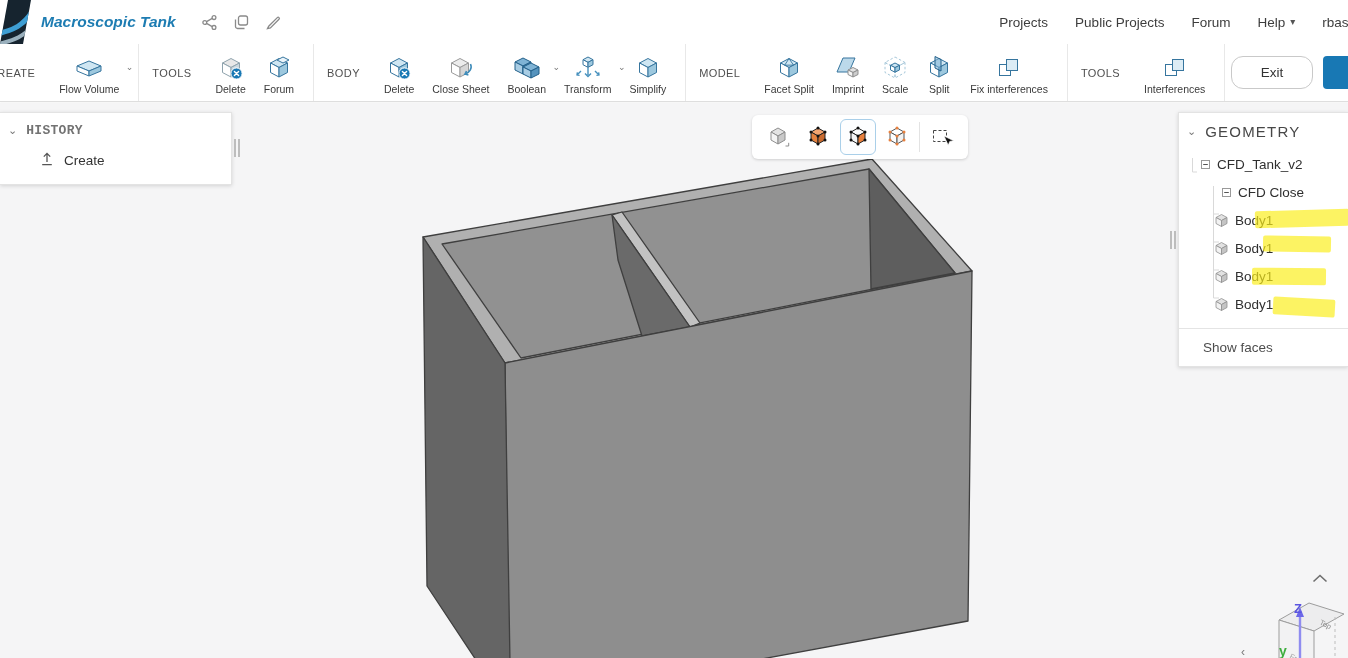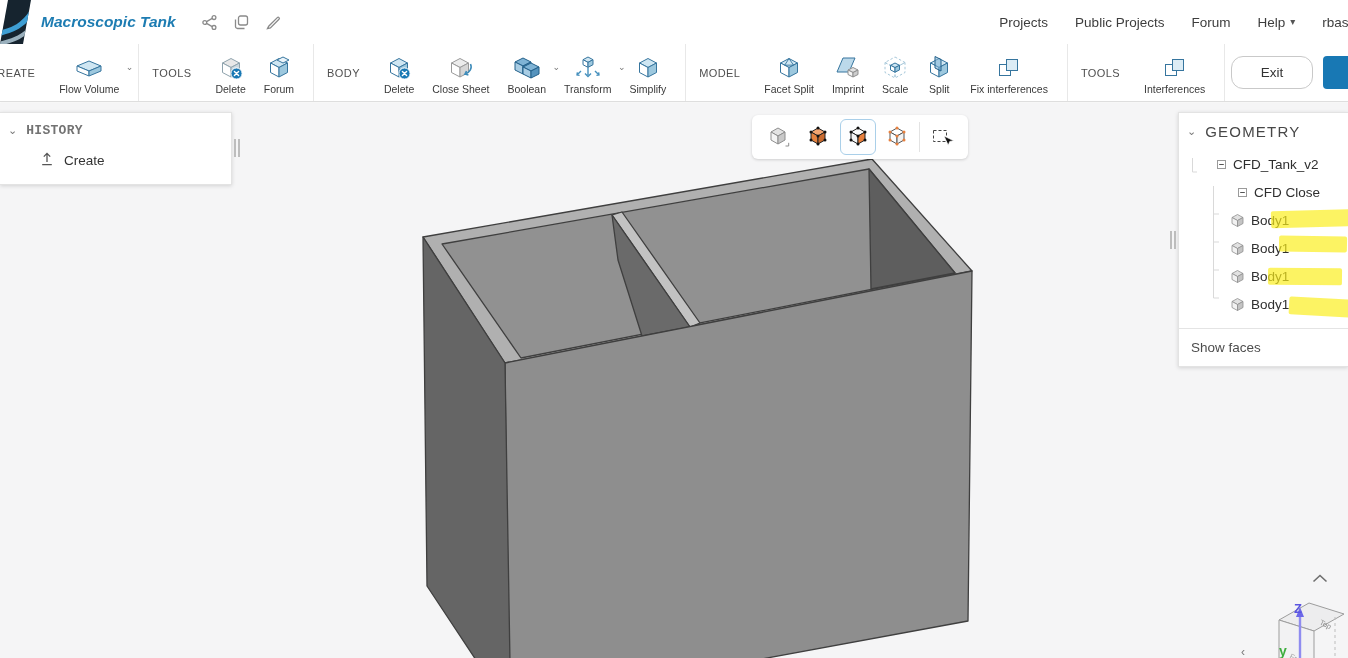--- a/index.html
+++ b/index.html
@@ -50,31 +50,31 @@
   .handle { position:absolute; display:flex; gap:2px; cursor:col-resize; }
   .handle i { display:block; width:2px; height:18px; background:#bdbdbd; }
   .handle-hist { left:234px; top:36px; }
   .handle-geo { right:172px; top:128px; }
 
   .geometry-panel { position:absolute; right:0; top:9px; width:170px; background:#fff;
     border:1px solid #e3e3e3; border-right:none; box-shadow:0 1px 4px rgba(0,0,0,.14); }
   .geometry-panel .ptitle { font-size:15px; color:#474747; letter-spacing:1.2px; }
   .tree { position:relative; padding:2px 0 10px 0; }
   .tree-guides { position:absolute; left:0; top:0; pointer-events:none; }
-  .tree-row { display:flex; align-items:center; gap:7px; height:28px; position:relative; font-size:13.5px; color:#2f2f2f; cursor:pointer;margin-left:16px; }
+  .tree-row { display:flex; align-items:center; gap:7px; height:28px; position:relative; font-size:13.5px; color:#2f2f2f; cursor:pointer; }
   .tree-row .minus { flex:0 0 auto; display:flex; }
   .row-root { padding-left:22px; }
   .row-child { padding-left:43px; }
   .row-body { padding-left:35px; gap:6px; }
   .row-body .hl { position:absolute; background:rgba(250,238,25,.68); border-radius:2px; pointer-events:none; }
   .row-body:nth-of-type(3) .hl { left:76px; top:4px; width:94px; height:17px; transform:rotate(-1.6deg); }
   .row-body:nth-of-type(4) .hl { left:84px; top:2px; width:68px; height:16px; transform:rotate(1deg); }
   .row-body:nth-of-type(5) .hl { left:73px; top:6px; width:74px; height:17px; transform:rotate(.6deg); }
   .row-body:nth-of-type(6) .hl { left:94px; top:8px; width:62px; height:18px; transform:rotate(3.2deg); }
-  .geo-footer { border-top:1px solid #e4e4e4; padding:11px 12px; font-size:13.5px; color:#4d4d4d; cursor:pointer; }
+  .geo-footer { border-top:1px solid #e4e4e4; padding:11px 24px; font-size:13.5px; color:#4d4d4d; cursor:pointer; }
 
   
   .select-toolbar { position:absolute; left:752px; top:12px; width:216px; height:44px; background:#fff;
     border-radius:6px; box-shadow:0 1px 3px rgba(0,0,0,.16); display:flex; align-items:center;
     justify-content:space-between; padding:0 8px; }
   .mode-btn { width:36px; height:36px; display:flex; align-items:center; justify-content:center;
     border:1px solid transparent; border-radius:6px; cursor:pointer; background:transparent; }
   .mode-btn.active { border-color:#a9cfe9; background:#fdfeff; }
   .mode-sep { width:1px; height:30px; background:#e3e3e3; }
 

